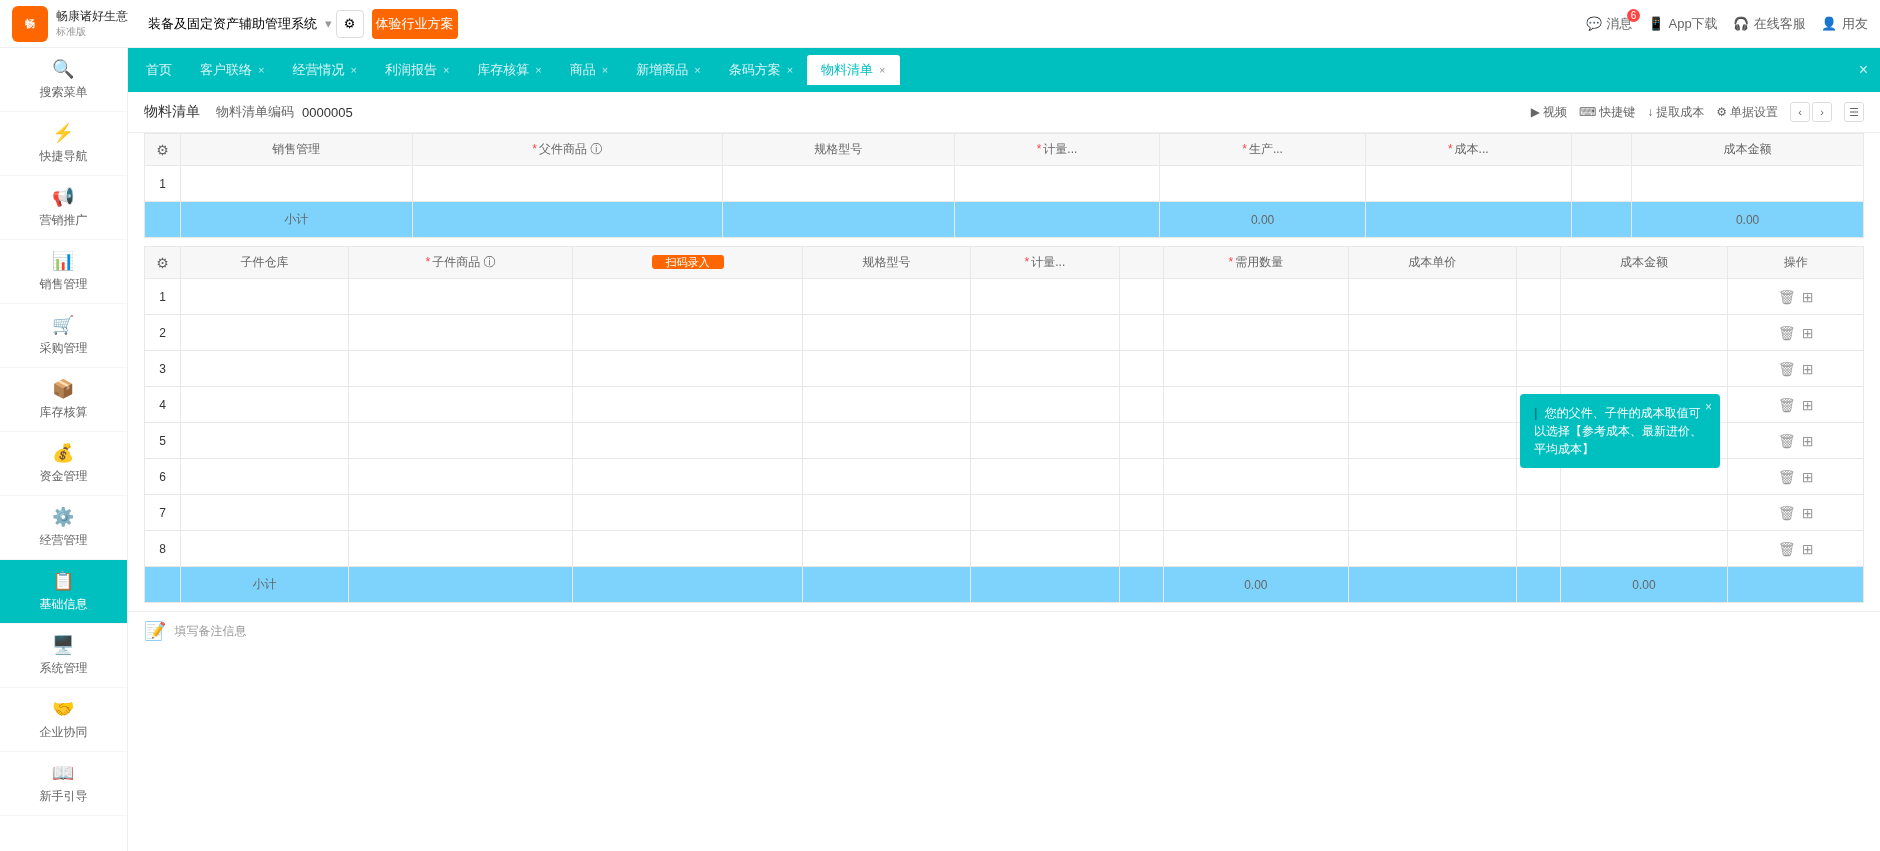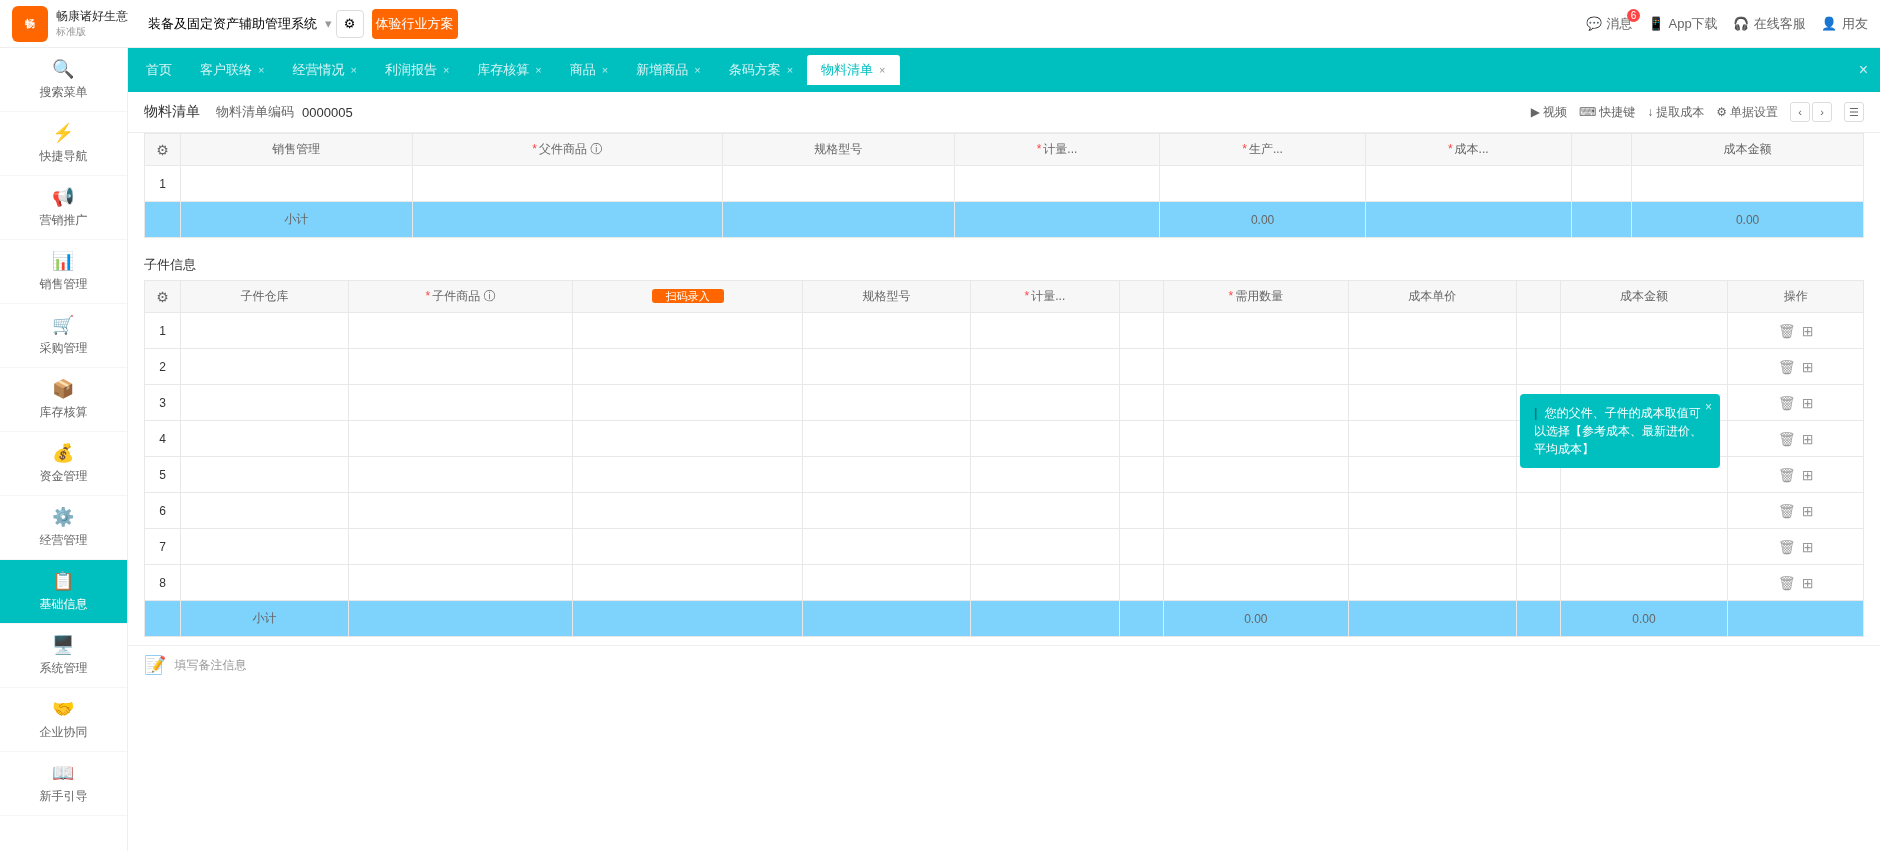--- a/index.html
+++ b/index.html
@@ -289,21 +289,20 @@
                 <td class="subtotal-val">0.00</td>
                 <td></td>
                 <td></td>
                 <td class="subtotal-val">0.00</td>
               </tr>
             </tbody>
           </table>
         </div>
 
         <div class="section" style="position: relative;">
-          <div class="section-title">子件信息</div>
           <table class="data-table">
             <thead>
               <tr>
                 <th class="settings-col"><span class="gear-th">⚙</span></th>
                 <th>子件仓库</th>
                 <th><span class="th-required"></span>子件商品 ⓘ</th>
                 <th><span class="scan-badge">扫码录入</span></th>
                 <th>规格型号</th>
                 <th><span class="th-required"></span>计量...</th>
                 <th></th>

